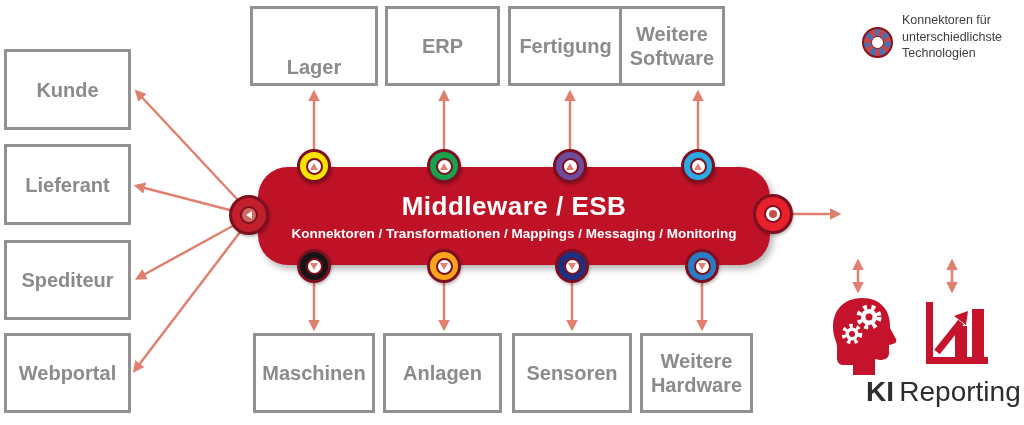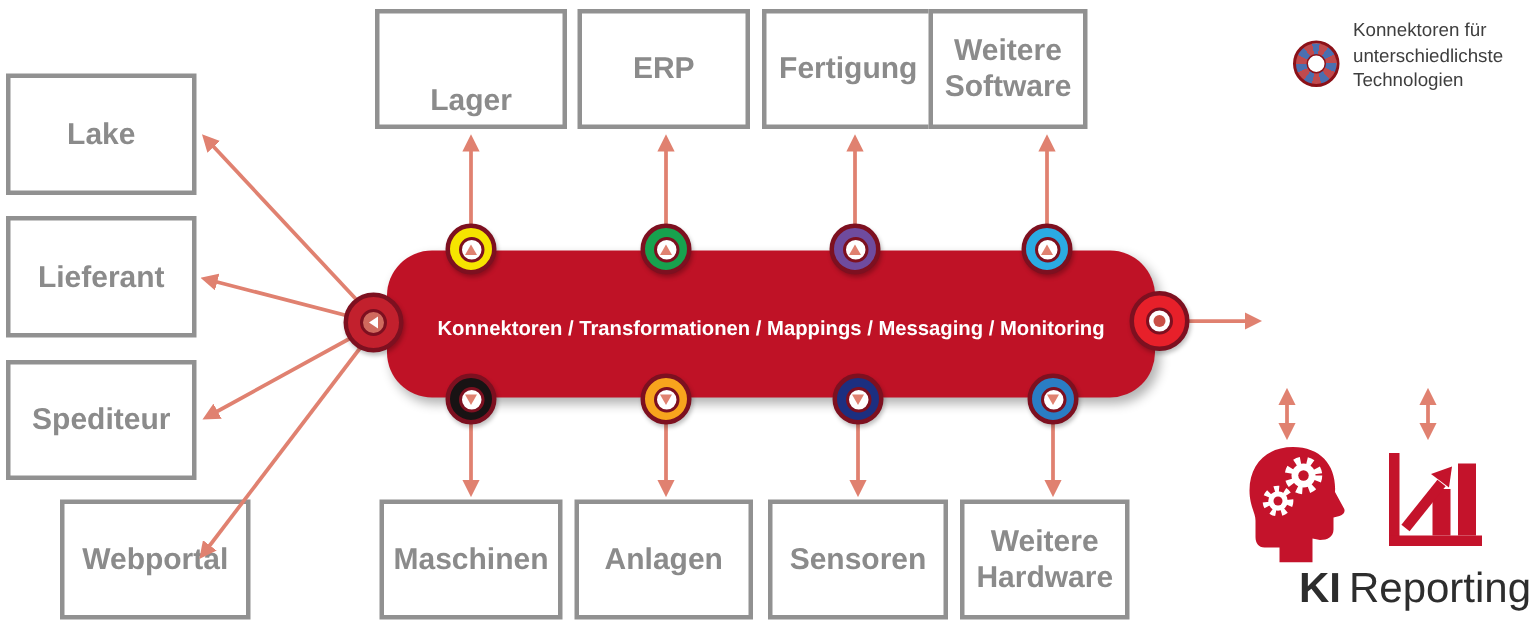--- a/index.html
+++ b/index.html
@@ -53,29 +53,29 @@
   .legend-text { margin-left:9px; width:118px; font-size:12.5px; line-height:1.32; color:#3e3e3e; }
 
   .icon-label { position:absolute; font-size:28px; color:#2d2d2d; text-align:center; }
 </style>
 </head>
 <body>
 
 <div class="canvas">
 
   <div class="node" style="left:4px;  top:49px;  width:127px; height:81px;">
-      <span>Lake</span>
+      <span>Kunde</span>
     </div>
   <div class="node" style="left:4px;  top:144px; width:127px; height:81px;">
       <span>Lieferant</span>
     </div>
   <div class="node" style="left:4px;  top:240px; width:127px; height:80px;">
       <span>Spediteur</span>
     </div>
-  <div class="node" style="left:4px;  top:333px; width:127px; height:80px;margin-left:36px;">
+  <div class="node" style="left:4px;  top:333px; width:127px; height:80px;">
       <span>Webportal</span>
     </div>
 
   <div class="node" style="left:250px; top:6px; width:128px; height:80px;align-items:flex-end;">
       <span>Lager</span>
     </div>
   <div class="node" style="left:385px; top:6px; width:115px; height:80px;">
       <span>ERP</span>
     </div>
   <div class="node" style="left:508px; top:6px; width:115px; height:80px;">
@@ -92,20 +92,21 @@
       <span>Anlagen</span>
     </div>
   <div class="node" style="left:512px; top:333px; width:120px; height:80px;">
       <span>Sensoren</span>
     </div>
   <div class="node" style="left:640px; top:333px; width:113px; height:80px;">
       <span>Weitere Hardware</span>
     </div>
 
   <div class="bar" style="background-color: rgb(191, 18, 38);">
+    <div class="bar-title">Middleware / ESB</div>
     <div class="bar-sub">Konnektoren / Transformationen / Mappings / Messaging / Monitoring</div>
   </div>
 
   <svg class="arrows" width="1024" height="425">
     <defs>
       <marker id="ah" viewBox="0 0 10 10" refX="7" refY="5" markerWidth="4.6" markerHeight="4.6" orient="auto-start-reverse">
         <path d="M0,0 L10,5 L0,10 z" fill="#e08170" style="fill: rgb(224, 129, 112);"></path>
       </marker>
     </defs>
     <g stroke="#e08170" stroke-width="2.5" fill="none" style="stroke: rgb(224, 129, 112);">

